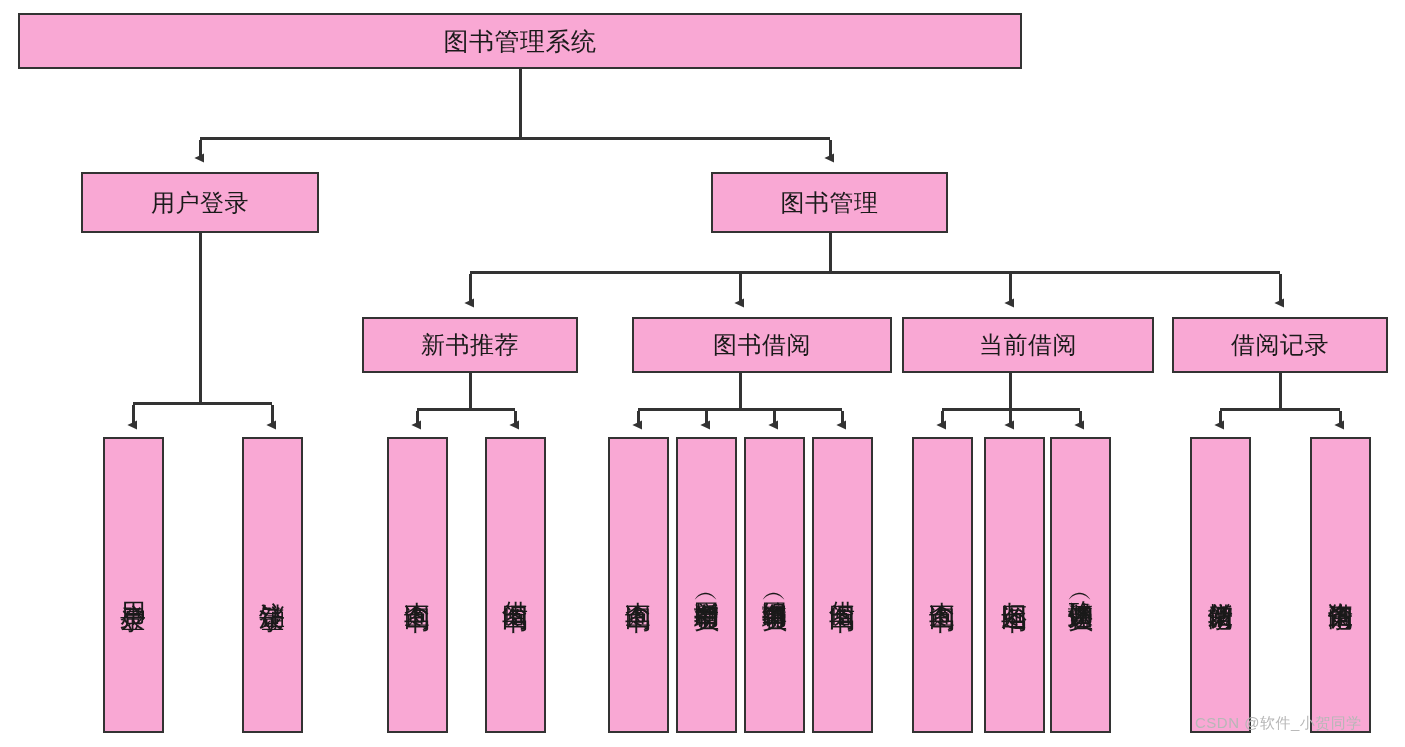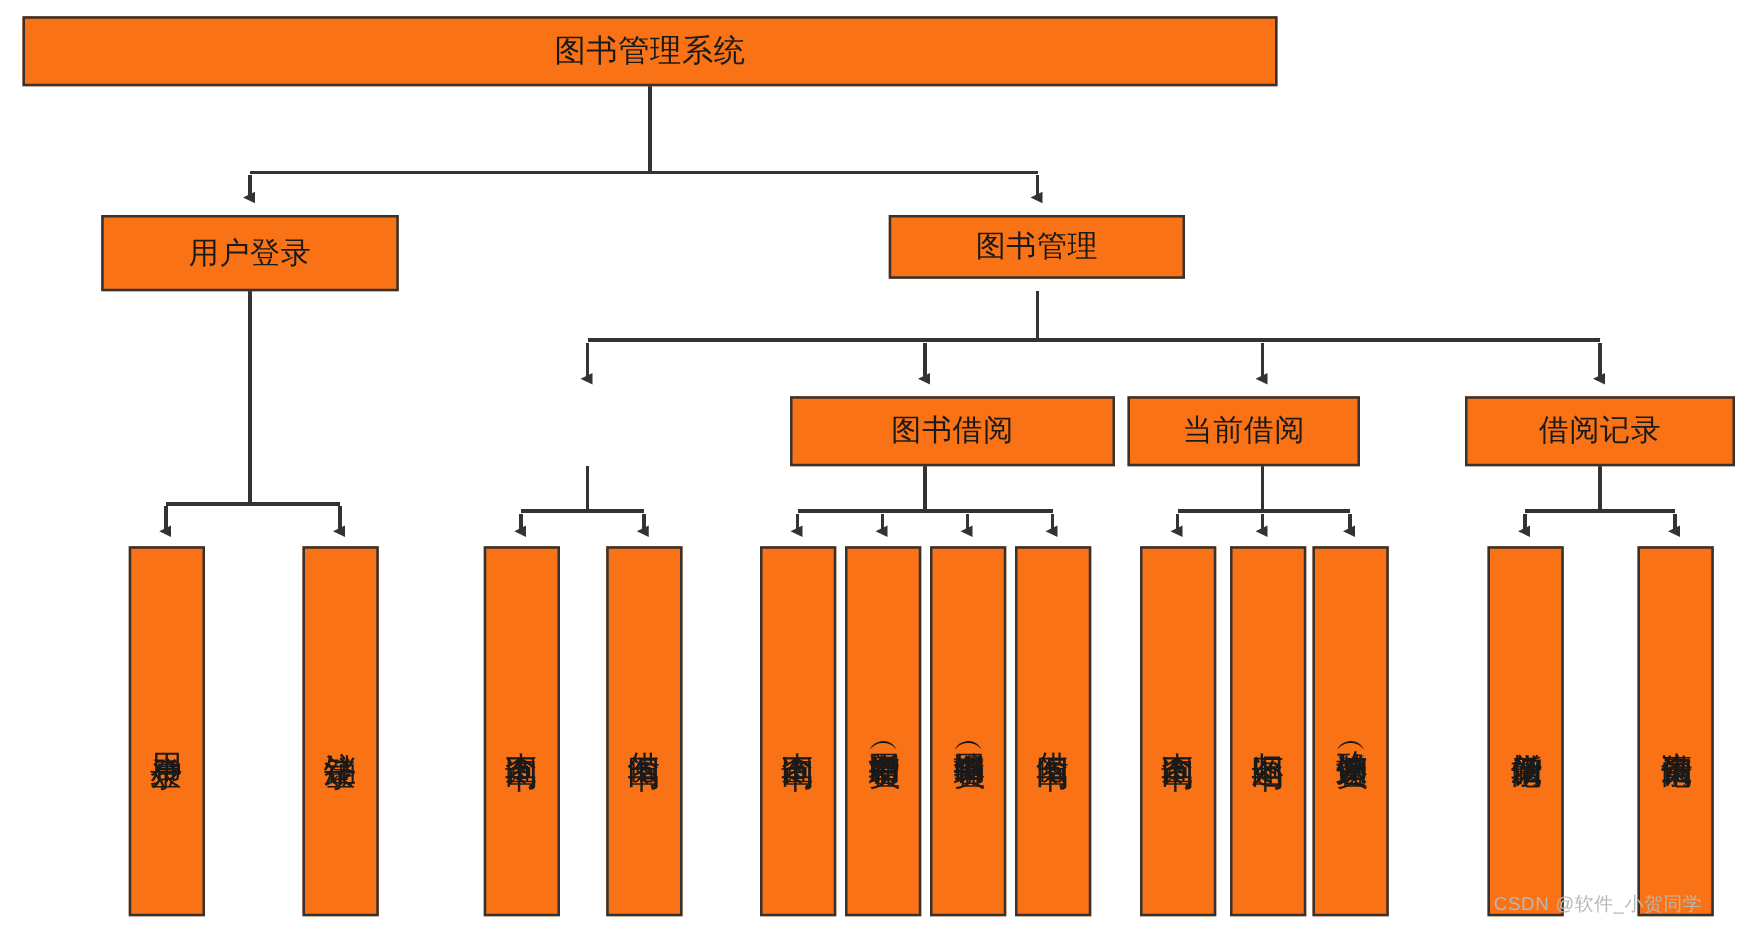--- a/index.html
+++ b/index.html
@@ -22,21 +22,21 @@
     left: 0;
     top: 0;
     width: 1405px;
     height: 747px;
     pointer-events: none;
   }
   .node {
     position: absolute;
     box-sizing: border-box;
     border: 2px solid #333333;
-    background: #f97316;
+    background: #f9a8d4;
     display: flex;
     align-items: center;
     justify-content: center;
     color: #1a1a1a;
     text-align: center;
   }
   .node .label {
     display: block;
     line-height: 1.24;
     letter-spacing: 0.5px;
@@ -126,28 +126,31 @@
     </g>
   </svg>
 
   <div class="node horiz root" style="left:18px;top:13px;width:1004px;height:56px;">
     <span class="label">图书管理系统</span>
   </div>
 
   <div class="node horiz" style="left:81px;top:172px;width:238px;height:61px;">
     <span class="label">用户登录</span>
   </div>
-  <div class="node horiz" style="left:711px;top:172px;width:237px;height:51px;">
+  <div class="node horiz" style="left:711px;top:172px;width:237px;height:61px;">
     <span class="label">图书管理</span>
   </div>
 
+  <div class="node horiz" style="left:362px;top:317px;width:216px;height:56px;">
+    <span class="label">新书推荐</span>
+  </div>
   <div class="node horiz" style="left:632px;top:317px;width:260px;height:56px;">
     <span class="label">图书借阅</span>
   </div>
-  <div class="node horiz" style="left:902px;top:317px;width:186px;height:56px;">
+  <div class="node horiz" style="left:902px;top:317px;width:252px;height:56px;">
     <span class="label">当前借阅</span>
   </div>
   <div class="node horiz" style="left:1172px;top:317px;width:216px;height:56px;">
     <span class="label">借阅记录</span>
   </div>
 
   <div class="node vert" style="left:103px;top:437px;width:61px;height:296px;">
     <span class="label">用户登录</span>
   </div>
   <div class="node vert" style="left:242px;top:437px;width:61px;height:296px;">

